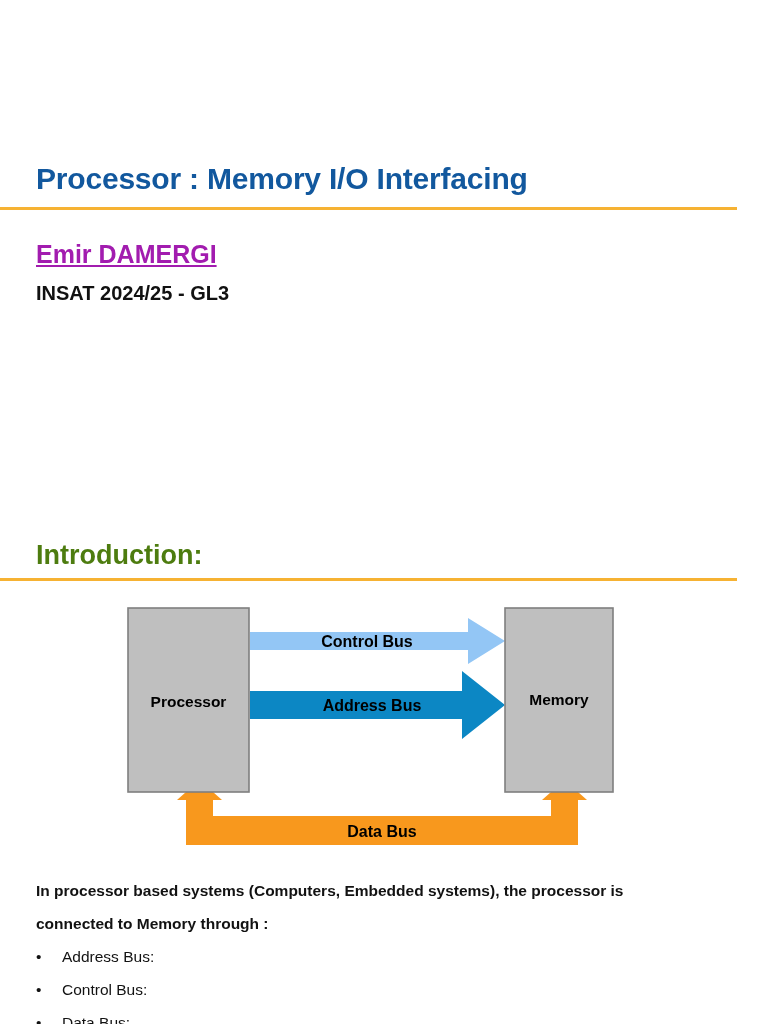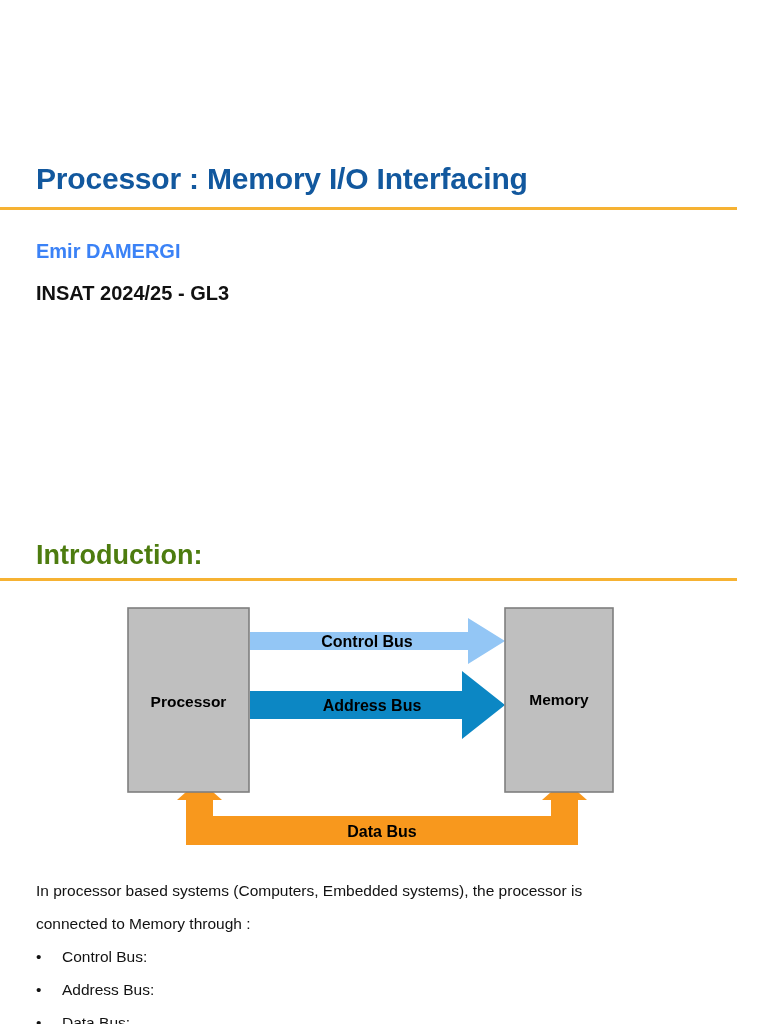--- a/index.html
+++ b/index.html
@@ -43,24 +43,25 @@
     height: 3px;
     background: #F6B233;
   }
   .rule-title { top: 207px; }
   .rule-intro { top: 578px; }
 
   .author {
     position: absolute;
     left: 36px;
     top: 240px;
-    font-size: 20px;
-    font-weight: bold;
-    color: #3b82f6;
-    white-space: nowrap;
+    font-size: 25px;
+    font-weight: bold;
+    color: #a21caf;
+    white-space: nowrap;
+    text-decoration: underline;
   }
   .affiliation {
     position: absolute;
     left: 36px;
     top: 282px;
     font-size: 20px;
     font-weight: bold;
     color: #111111;
     white-space: nowrap;
   }
@@ -103,20 +104,21 @@
     position: absolute;
     left: 36px;
     top: 874px;
     width: 700px;
     font-size: 15.5px;
     line-height: 33px;
     color: #121212;
   }
   .body-copy p {
     margin: 0;
+    font-weight: bold;
   }
   .bullets {
     position: absolute;
     left: 36px;
     top: 940px;
     width: 700px;
     font-size: 15.5px;
     line-height: 33px;
     color: #121212;
   }
@@ -185,23 +187,23 @@
     </svg>
   </div>
 
   <div class="body-copy">
     <p>In processor based systems (Computers, Embedded systems), the processor is</p>
     <p>connected to Memory through :</p>
   </div>
 
   <div class="bullets">
     <span class="bullet-row">
-      <span class="bullet-mark">•</span><span>Control Bus:</span>
+      <span class="bullet-mark">•</span><span>Address Bus:</span>
     </span>
     <span class="bullet-row">
-      <span class="bullet-mark">•</span><span>Address Bus:</span>
+      <span class="bullet-mark">•</span><span>Control Bus:</span>
     </span>
     <span class="bullet-row">
       <span class="bullet-mark">•</span><span>Data Bus:</span>
     </span>
   </div>
 
 </div>
 
 </body></html>

